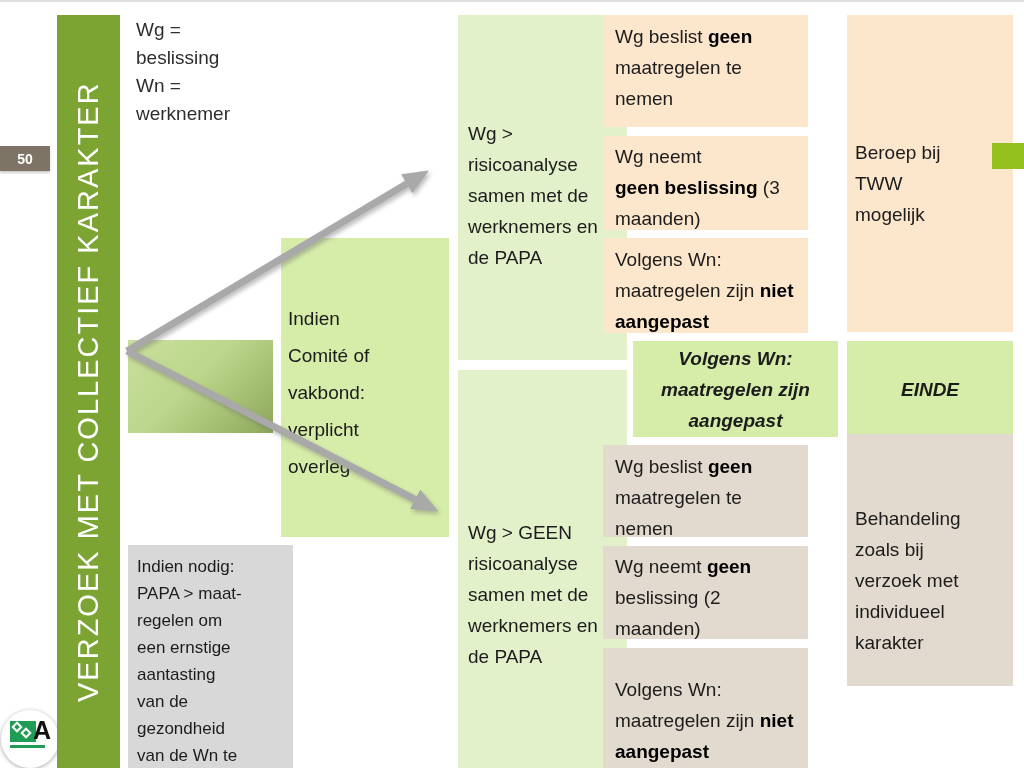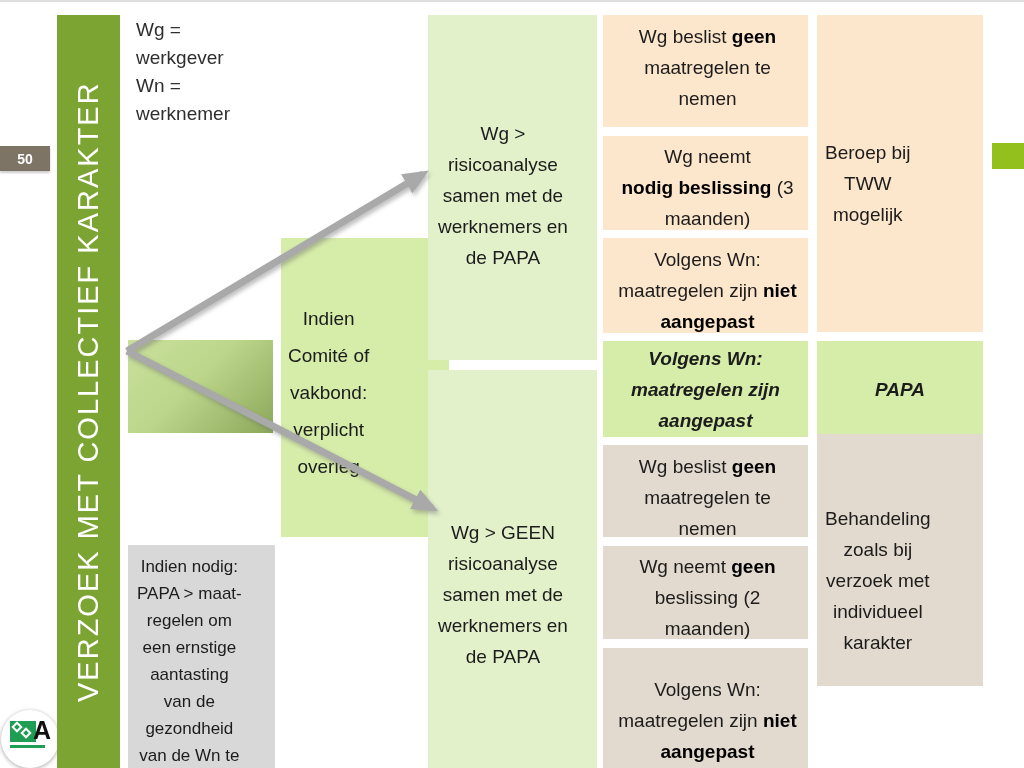--- a/index.html
+++ b/index.html
@@ -16,22 +16,22 @@
     color:#ffffff;font-size:29px;letter-spacing:2px;white-space:nowrap;
   }
   
   .page-badge{
     position:absolute;left:0;top:146px;width:50px;height:25px;background:#7D7466;
     color:#fff;font-size:14px;font-weight:bold;display:flex;align-items:center;justify-content:center;
     box-shadow:0 2px 2px rgba(0,0,0,.2);z-index:5;
   }
   
   .box{position:absolute;box-sizing:border-box;display:flex;align-items:flex-start;}
-  .box .txt{white-space:pre-line;font-size:19px;line-height:31px;color:#1c1c1c;text-align:center;}
-  .v-center{align-items:center;}
+  .box .txt{white-space:pre-line;font-size:19px;line-height:31px;color:#1c1c1c;}
+  .v-center{align-items:center;margin-left:30px;}
   .peach{background:#FCE6CC;}
   .tan{background:#E3DACF;}
   .pale-light{background:#E3F1CB;}
   .pale-mid{background:#D6ECA9;}
   .graybox{background:#D8D8D8;}
   .center-text{justify-content:center;text-align:center;}
   .bold-italic .txt{font-weight:bold;font-style:italic;}
   
   .legend{position:absolute;left:136px;top:16px;width:180px;font-size:19px;line-height:28px;
     color:#2e2e2e;white-space:pre-line;}
@@ -61,35 +61,35 @@
 
   <div class="green-bar">
     <div class="bar-text">VERZOEK MET COLLECTIEF KARAKTER</div>
   </div>
 
   <div class="page-badge">
     <span>50</span>
   </div>
 
   <div class="legend">Wg =
-werkgever
+beslissing
 Wn =
 werknemer</div>
 
   <div class="gradient-box"></div>
 
   <div class="box pale-mid" style="left:281px;top:238px;width:168px;height:299px;padding:10px 6px 0 7px;align-items:center;">
     <span class="txt" style="line-height:37px;">Indien
 Comité of
 vakbond:
 verplicht
 overleg</span>
   </div>
 
-  <div class="box graybox" style="left:128px;top:545px;width:147px;height:223px;padding:8px 8px 0 9px;">
+  <div class="box graybox" style="left:128px;top:545px;width:165px;height:223px;padding:8px 8px 0 9px;">
     <span class="txt" style="font-size:17px;line-height:27px;">Indien nodig:
 PAPA &gt; maat-
 regelen om
 een ernstige
 aantasting
 van de
 gezondheid
 van de Wn te</span>
   </div>
 
@@ -106,39 +106,39 @@
 samen met de
 werknemers en
 de PAPA</span>
   </div>
 
   <div class="box peach" style="left:603px;top:15px;width:205px;height:112px;padding:6px 8px 0 12px;">
     <span class="txt"><span>Wg beslist </span><span style="font-weight: bold; color: rgb(0, 0, 0);">geen</span><span> maatregelen te nemen</span></span>
   </div>
   <div class="box peach" style="left:603px;top:136px;width:205px;height:94px;padding:5px 8px 0 12px;">
     <span class="txt"><span>Wg neemt
-</span><span style="font-weight: bold; color: rgb(0, 0, 0);">nodig beslissing</span><span> (3 maanden)</span></span>
+</span><span style="font-weight: bold; color: rgb(0, 0, 0);">geen beslissing</span><span> (3 maanden)</span></span>
   </div>
   <div class="box peach" style="left:603px;top:238px;width:205px;height:95px;padding:6px 8px 0 12px;">
     <span class="txt"><span>Volgens Wn: maatregelen zijn </span><span style="font-weight: bold; color: rgb(0, 0, 0);">niet aangepast</span></span>
   </div>
 
   <div class="box peach v-center" style="left:817px;top:15px;width:166px;height:317px;padding:20px 6px 0 8px;">
     <span class="txt">Beroep bij
 TWW
 mogelijk</span>
   </div>
 
   <div class="box pale-mid v-center center-text bold-italic" style="left:603px;top:341px;width:205px;height:96px;padding:0 6px;">
     <span class="txt" style="width:100%;">Volgens Wn:
 maatregelen zijn
 aangepast</span>
   </div>
   <div class="box pale-mid v-center center-text bold-italic" style="left:817px;top:341px;width:166px;height:96px;">
-    <span class="txt" style="width:100%;">PAPA</span>
+    <span class="txt" style="width:100%;">EINDE</span>
   </div>
 
   <div class="box tan" style="left:603px;top:445px;width:205px;height:92px;padding:6px 8px 0 12px;">
     <span class="txt"><span>Wg beslist </span><span style="font-weight: bold; color: rgb(0, 0, 0);">geen</span><span> maatregelen te nemen</span></span>
   </div>
   <div class="box tan" style="left:603px;top:546px;width:205px;height:93px;padding:5px 8px 0 12px;">
     <span class="txt"><span>Wg neemt </span><span style="font-weight: bold; color: rgb(0, 0, 0);">geen</span><span> beslissing (2 maanden)</span></span>
   </div>
   <div class="box tan" style="left:603px;top:648px;width:205px;height:120px;padding:26px 8px 0 12px;">
     <span class="txt"><span>Volgens Wn:

